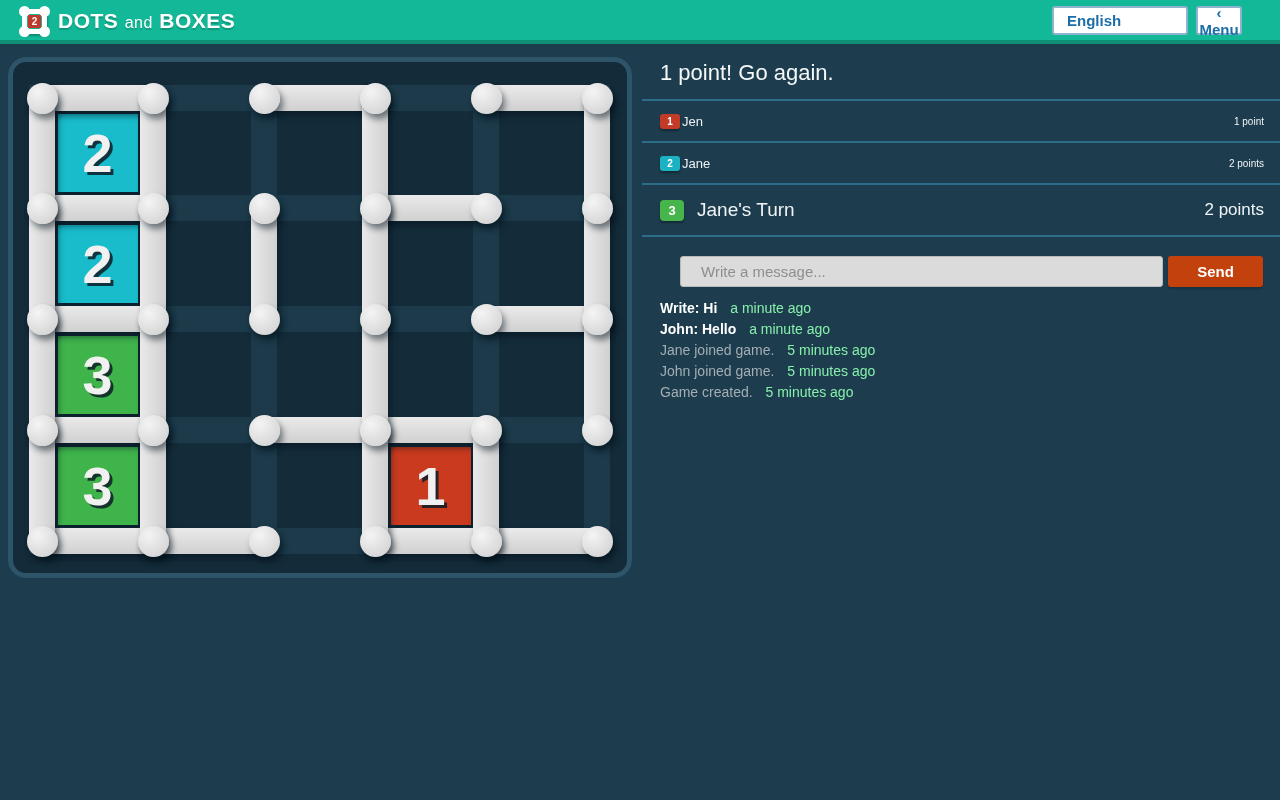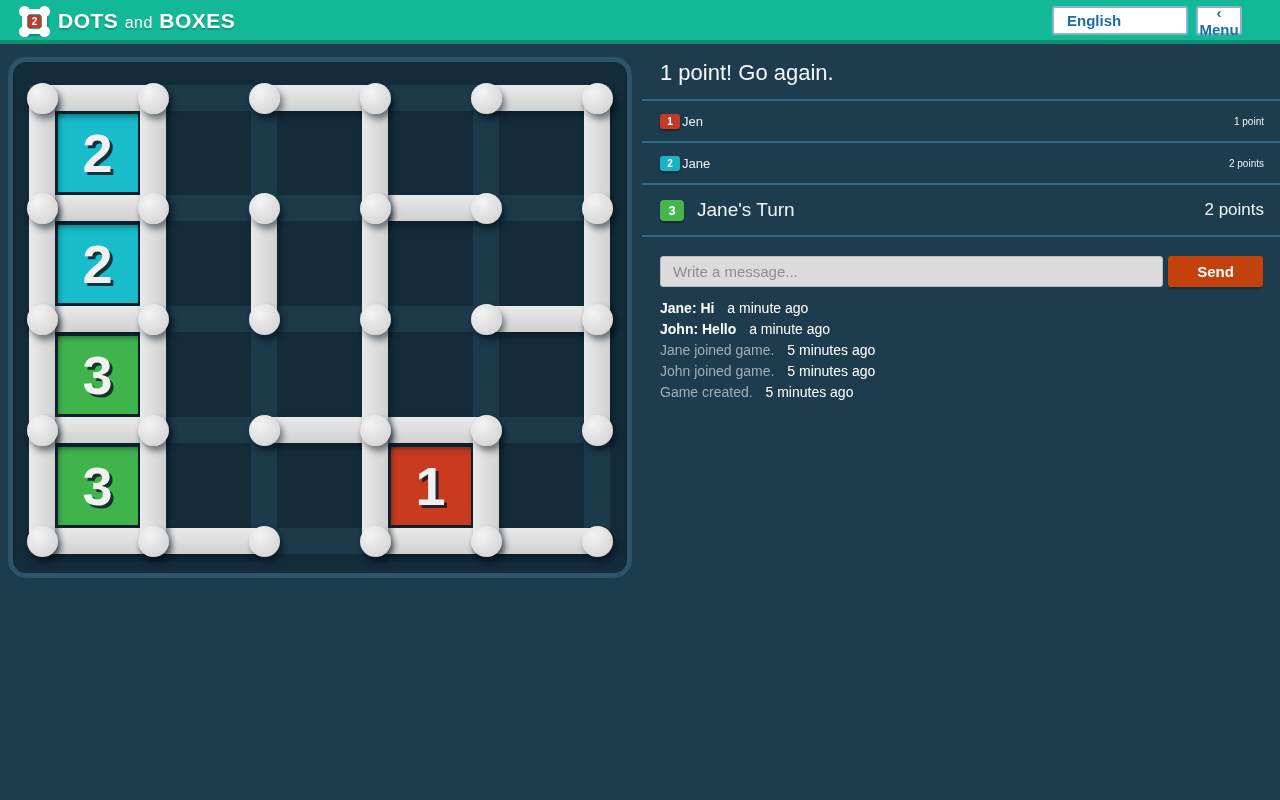--- a/index.html
+++ b/index.html
@@ -69,32 +69,32 @@
     box-shadow:0 2px 2px rgba(0,0,0,0.3); flex:0 0 auto; }
   .pname { margin-left:2px; }
   .ppoints { margin-left:auto; font-size:10px; }
   .prow.current { height:52px; font-size:19px; }
   .prow.current .badge { width:24px; height:21px; font-size:13px; border-radius:4px; }
   .prow.current .pname { margin-left:13px; }
   .prow.current .ppoints { font-size:17px; }
 
   .chat { display:flex; padding:19px 17px 0 18px; }
   .chat-input { flex:1; height:31px; background:#dbdbdb; border:1px solid #b9b9b9;
-    border-radius:3px; padding:0 12px; font-size:15px; color:#444;
-    font-family:"Liberation Sans",sans-serif; }
+    border-radius:3px; padding:0 20px; font-size:15px; color:#444;
+    font-family:"Liberation Sans",sans-serif;margin-left:20px; }
   .chat-input::placeholder { color:#8e8e8e; }
   .send-btn { width:95px; height:31px; margin-left:5px; background:#c2410c;
     border:none; border-radius:3px; color:#ffffff; font-size:15px; font-weight:bold;
     font-family:"Liberation Sans",sans-serif; cursor:pointer;
     box-shadow:0 2px 2px rgba(0,0,0,0.2); }
 
   .msgs { padding:11px 18px; font-size:14px; line-height:21px; }
   .mname, .mtext { color:#ffffff; font-weight:bold; }
   .msg.system .mtext { color:#a3aeb4; font-weight:normal; }
-  .mtime { color:#ffffff; margin-left:9px; }
+  .mtime { color:#86efac; margin-left:9px; }
 </style>
 </head>
 <body>
 
 <div class="header">
   <div class="logo">
     <div class="logo-frame"></div>
     <div class="logo-dot tl"></div>
     <div class="logo-dot tr"></div>
     <div class="logo-dot bl"></div>
@@ -212,21 +212,21 @@
     <span class="ppoints">2 points</span>
   </div>
 
   <div class="chat">
     <input class="chat-input" type="text" placeholder="Write a message..." style="">
     <button class="send-btn">Send</button>
   </div>
 
   <div class="msgs">
     <div class="msg user">
-      <span class="mname">Jane:</span>
+      <span class="mname">Write:</span>
       <span class="mtext">Hi</span>
       <span class="mtime">a minute ago</span>
     </div>
     <div class="msg user">
       <span class="mname">John:</span>
       <span class="mtext">Hello</span>
       <span class="mtime">a minute ago</span>
     </div>
     <div class="msg system">
       <span class="mtext">Jane joined game.</span>

